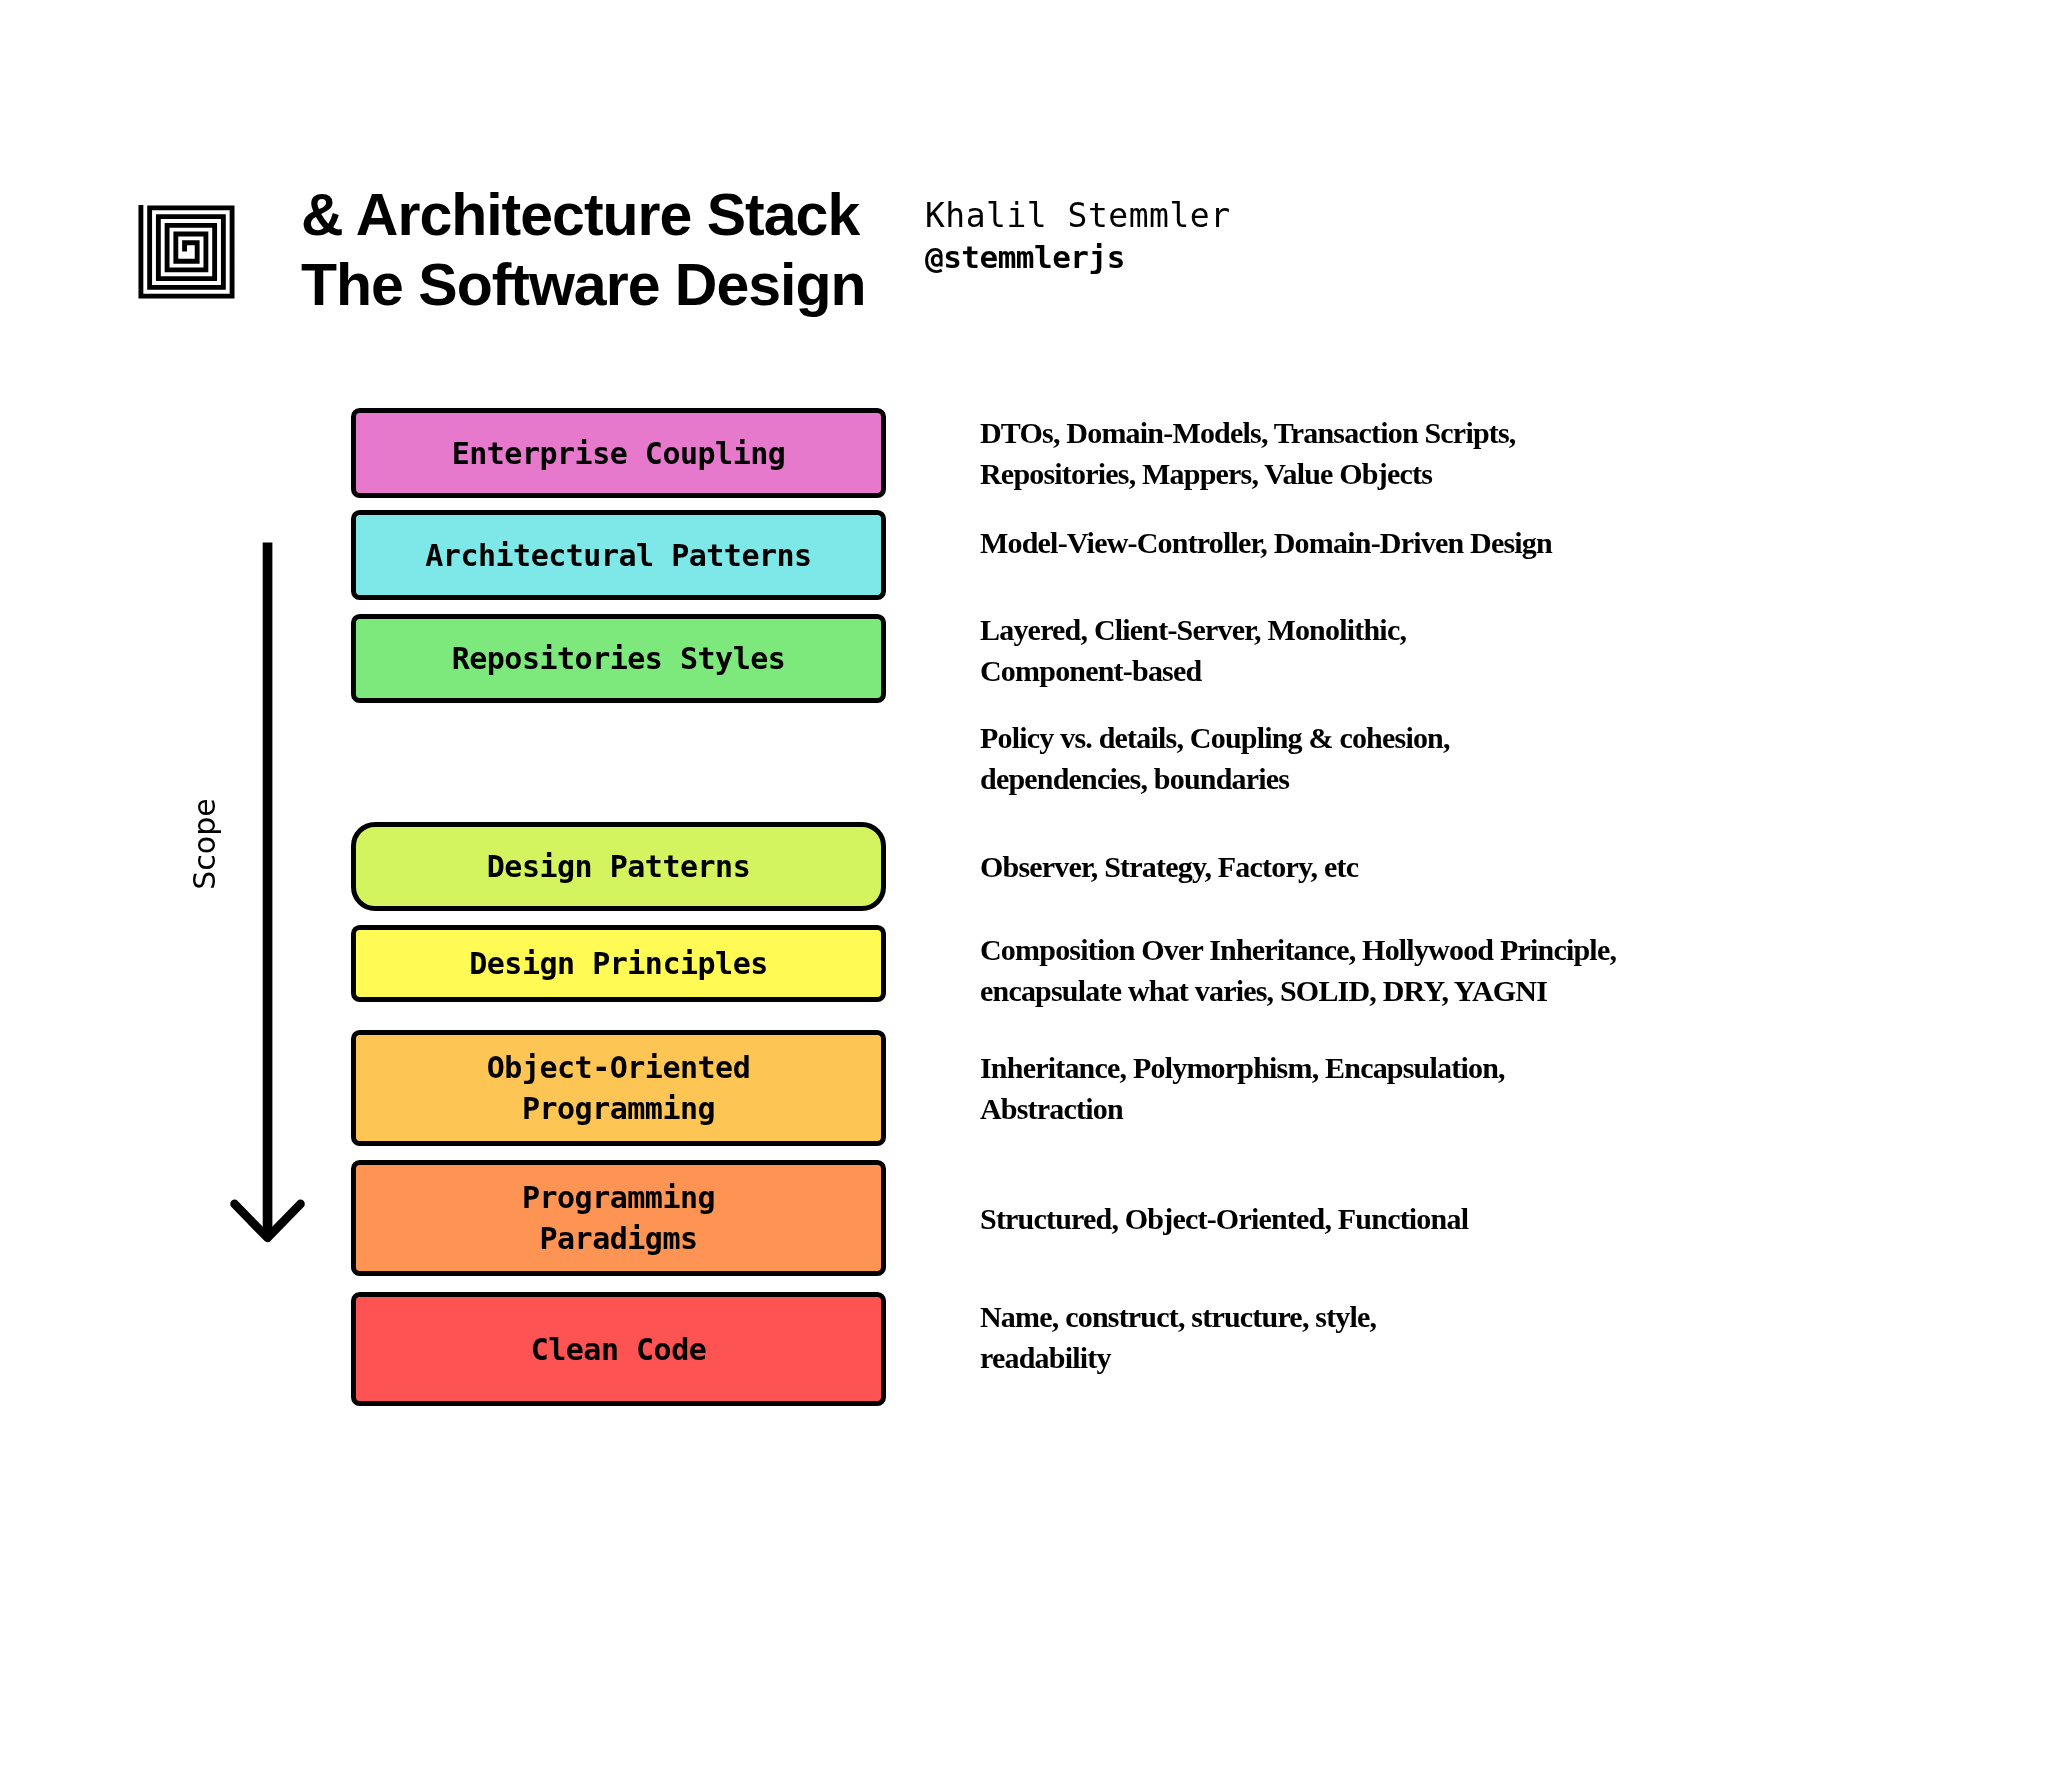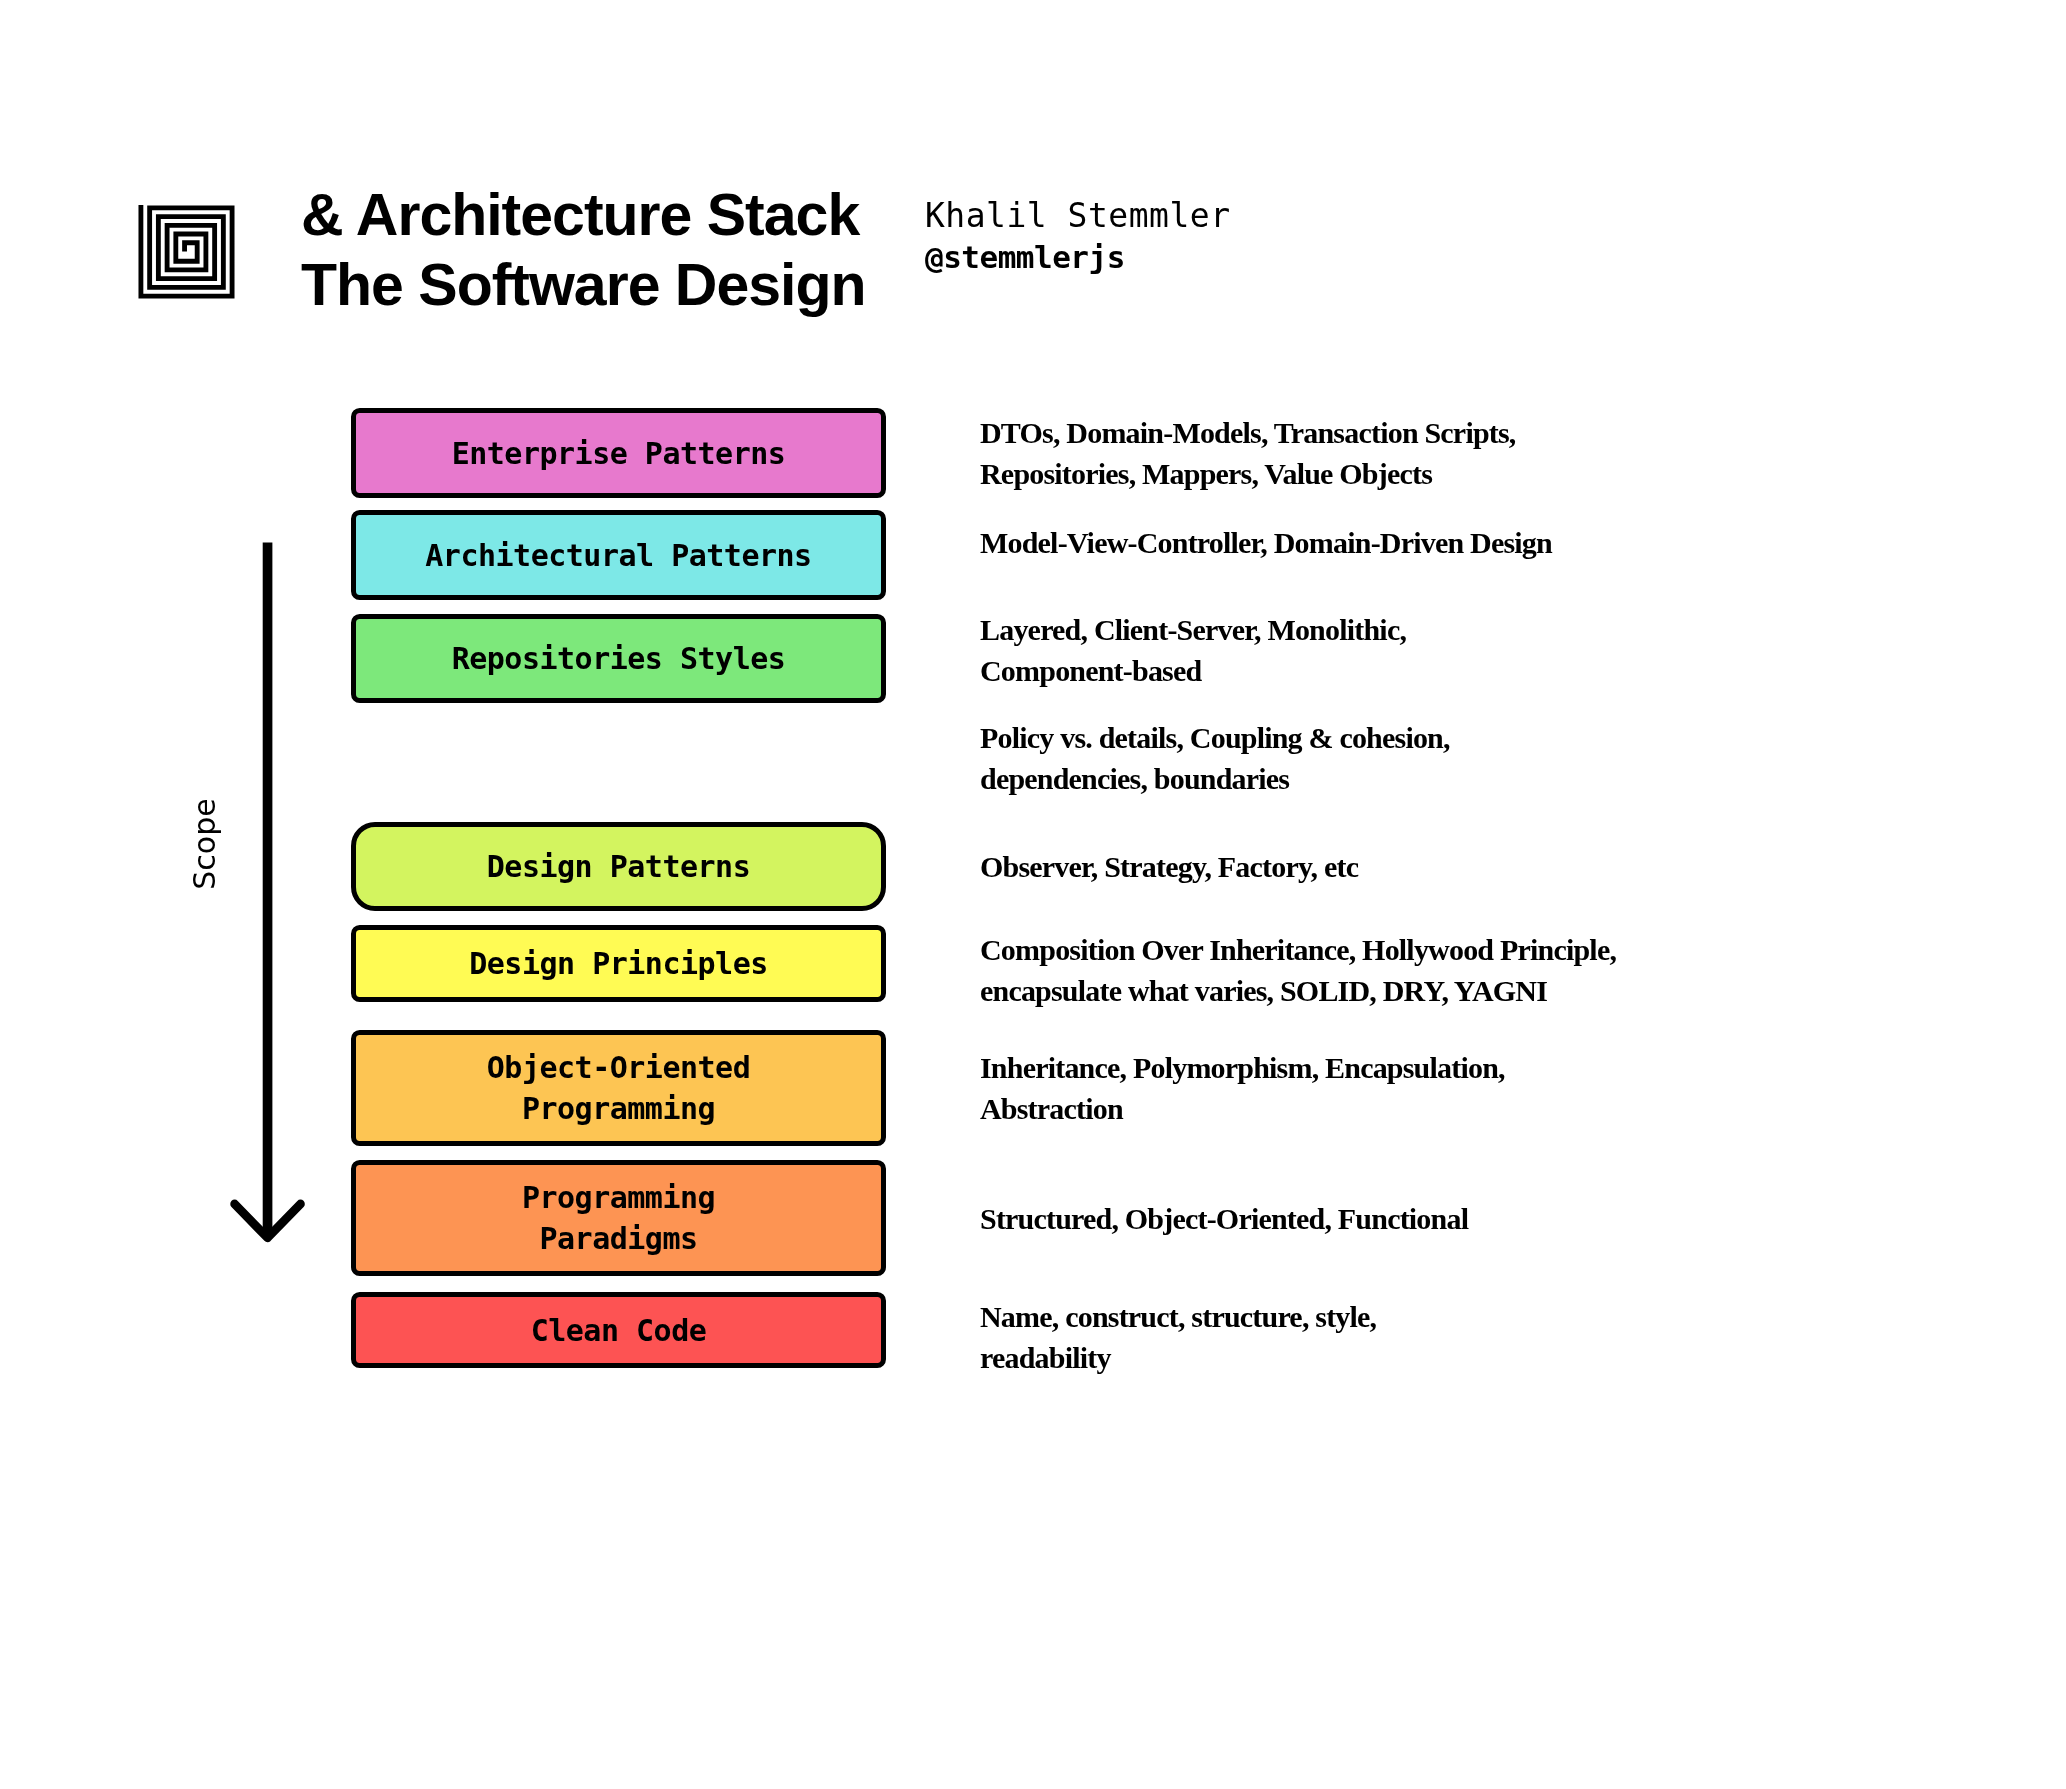--- a/index.html
+++ b/index.html
@@ -127,21 +127,21 @@
 </div>
 
 <svg class="scope-arrow" viewBox="0 0 95 745" xmlns="http://www.w3.org/2000/svg">
   <line x1="46" y1="8" x2="46" y2="726" stroke="#000" stroke-width="10" stroke-linecap="butt"></line>
   <polyline points="12,691 46,726 80,691" fill="none" stroke="#000" stroke-width="9" stroke-linecap="round" stroke-linejoin="round"></polyline>
 </svg>
 <div class="scope-label">Scope</div>
 
 <div class="stack">
   <div class="layer-box" style="top:408px;height:90px;background:#e779cd;">
-    <span>Enterprise Patterns</span>
+    <span>Enterprise Coupling</span>
   </div>
   <div class="layer-desc" style="top:408px;height:90px;">DTOs, Domain-Models, Transaction Scripts,
 Repositories, Mappers, Value Objects</div>
 
   <div class="layer-box" style="top:510px;height:90px;background:#7de8e7;align-items:center;">
     <span>Architectural Patterns</span>
   </div>
   <div class="layer-desc" style="top:497px;height:90px;">Model-View-Controller, Domain-Driven Design</div>
 
   <div class="layer-box" style="top:614px;height:89px;background:#7de87b;">
@@ -170,19 +170,19 @@
   </div>
   <div class="layer-desc" style="top:1030px;height:116px;">Inheritance, Polymorphism, Encapsulation,
 Abstraction</div>
 
   <div class="layer-box" style="top:1160px;height:116px;background:#fd9453;">
     <span>Programming
 Paradigms</span>
   </div>
   <div class="layer-desc" style="top:1160px;height:116px;">Structured, Object-Oriented, Functional</div>
 
-  <div class="layer-box" style="top:1292px;height:76px;background:#fd5353;">
+  <div class="layer-box" style="top:1292px;height:114px;background:#fd5353;">
     <span>Clean Code</span>
   </div>
   <div class="layer-desc" style="top:1292px;height:90px;">Name, construct, structure, style,
 readability</div>
 </div>
 
 
 </body></html>

